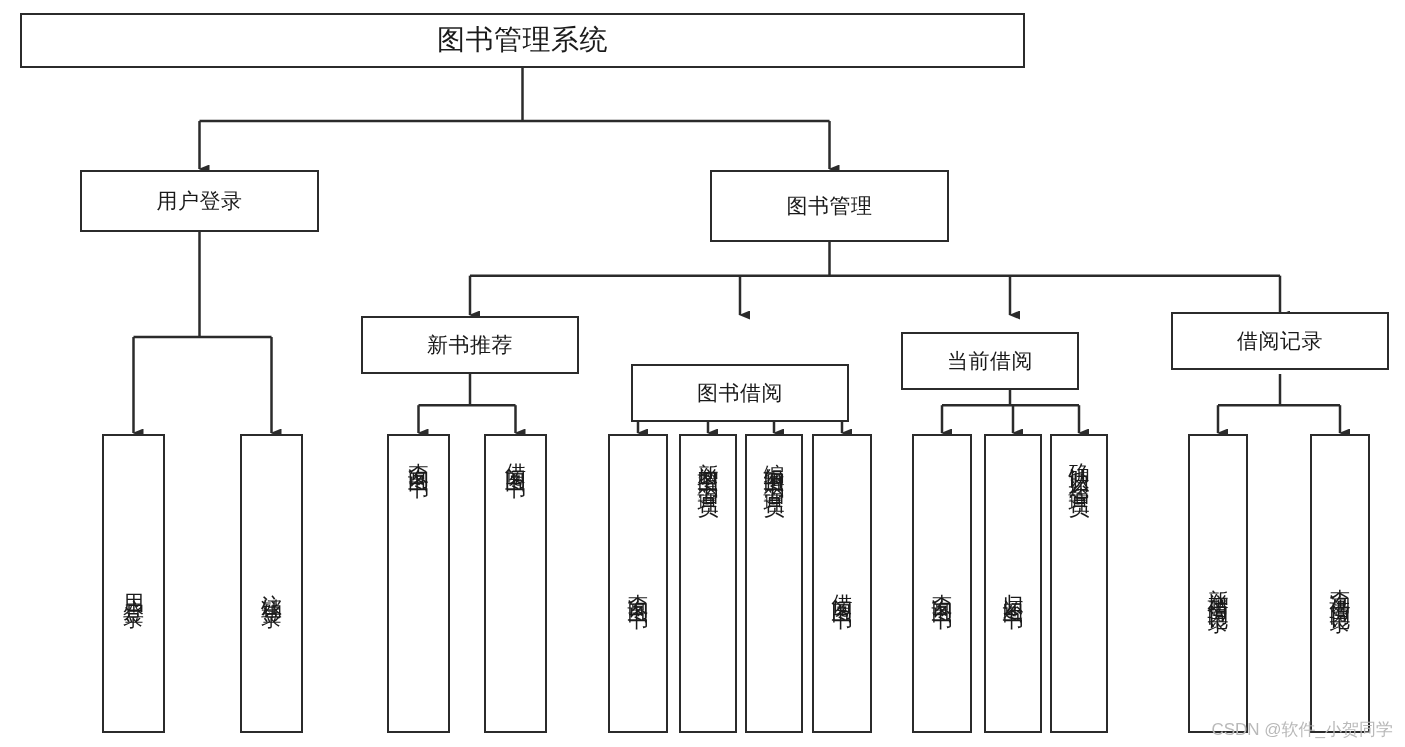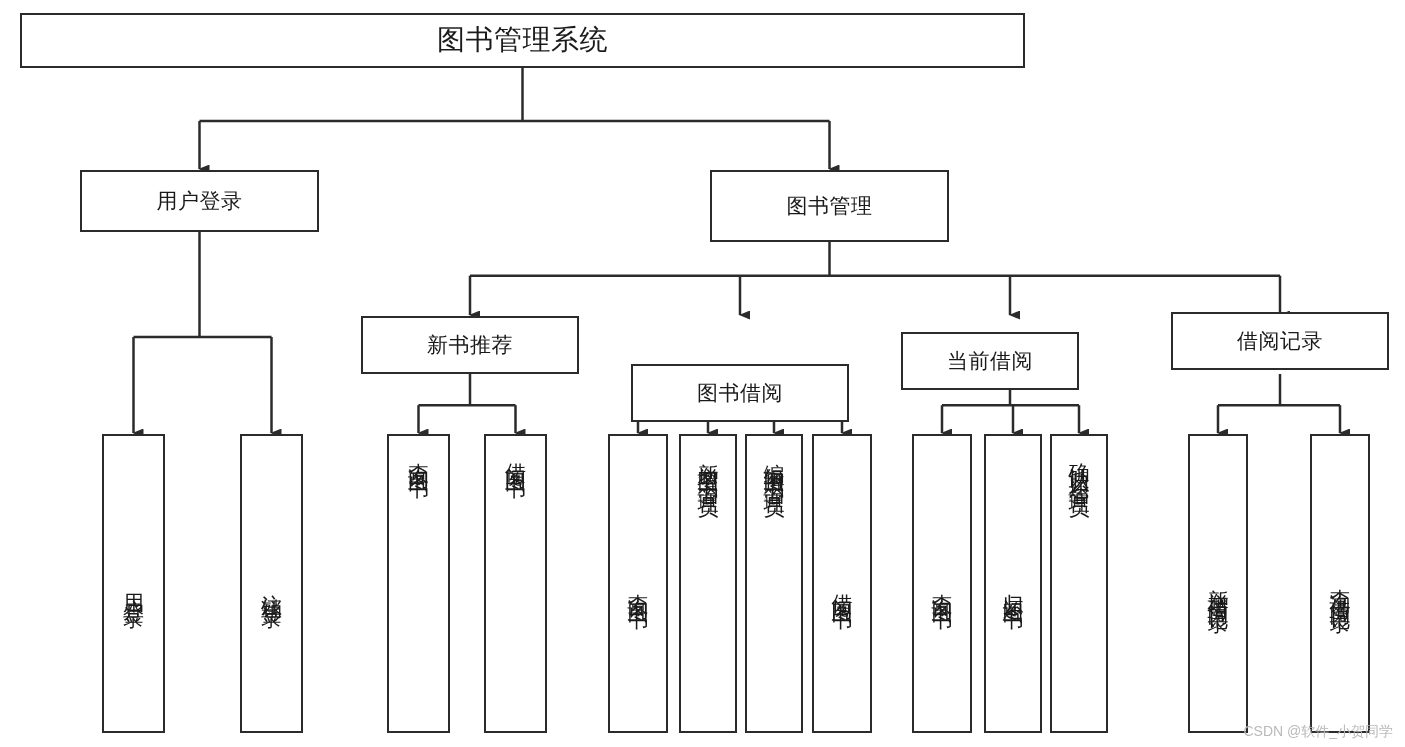--- a/index.html
+++ b/index.html
@@ -64,21 +64,21 @@
     justify-content: center;
   }
   .leaf-inner.anchor-top {
     align-items: flex-start;
     padding-top: 4px;
   }
   #watermark {
     position: absolute;
     right: 12px;
     bottom: 6px;
-    font-size: 14px;
+    font-size: 17px;
     color: #b9b9b9;
     white-space: nowrap;
     pointer-events: none;
   }
 </style>
 </head>
 <body>
 
 <div id="stage">
 

